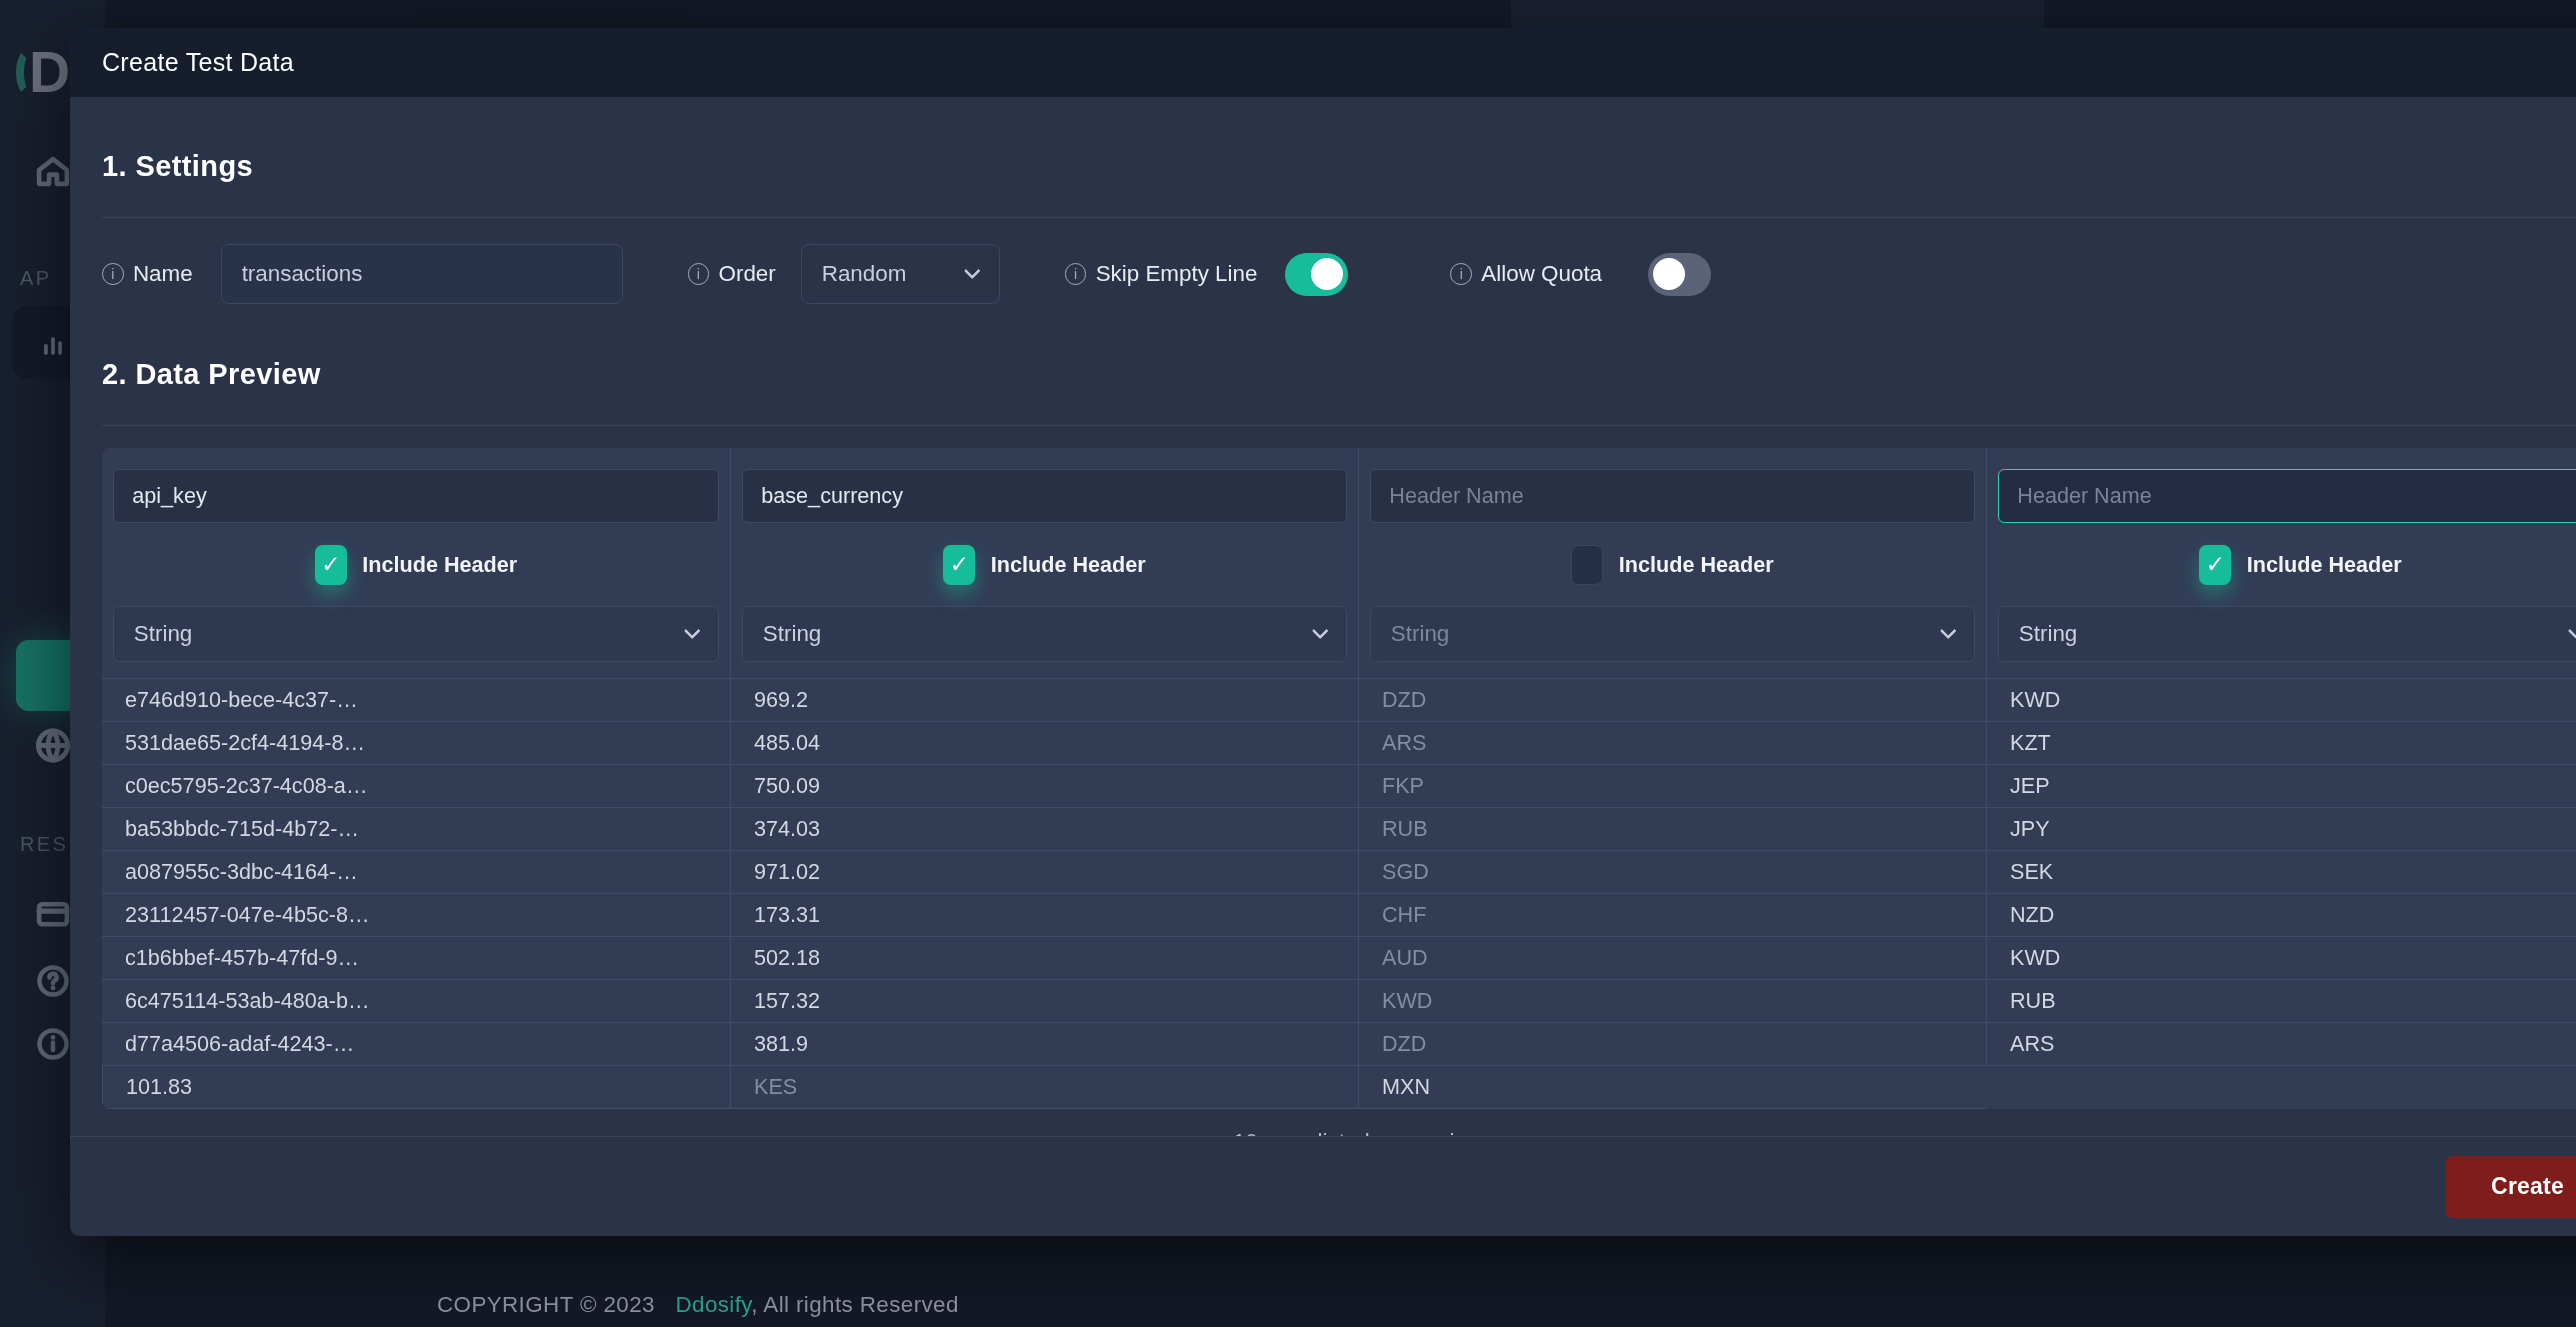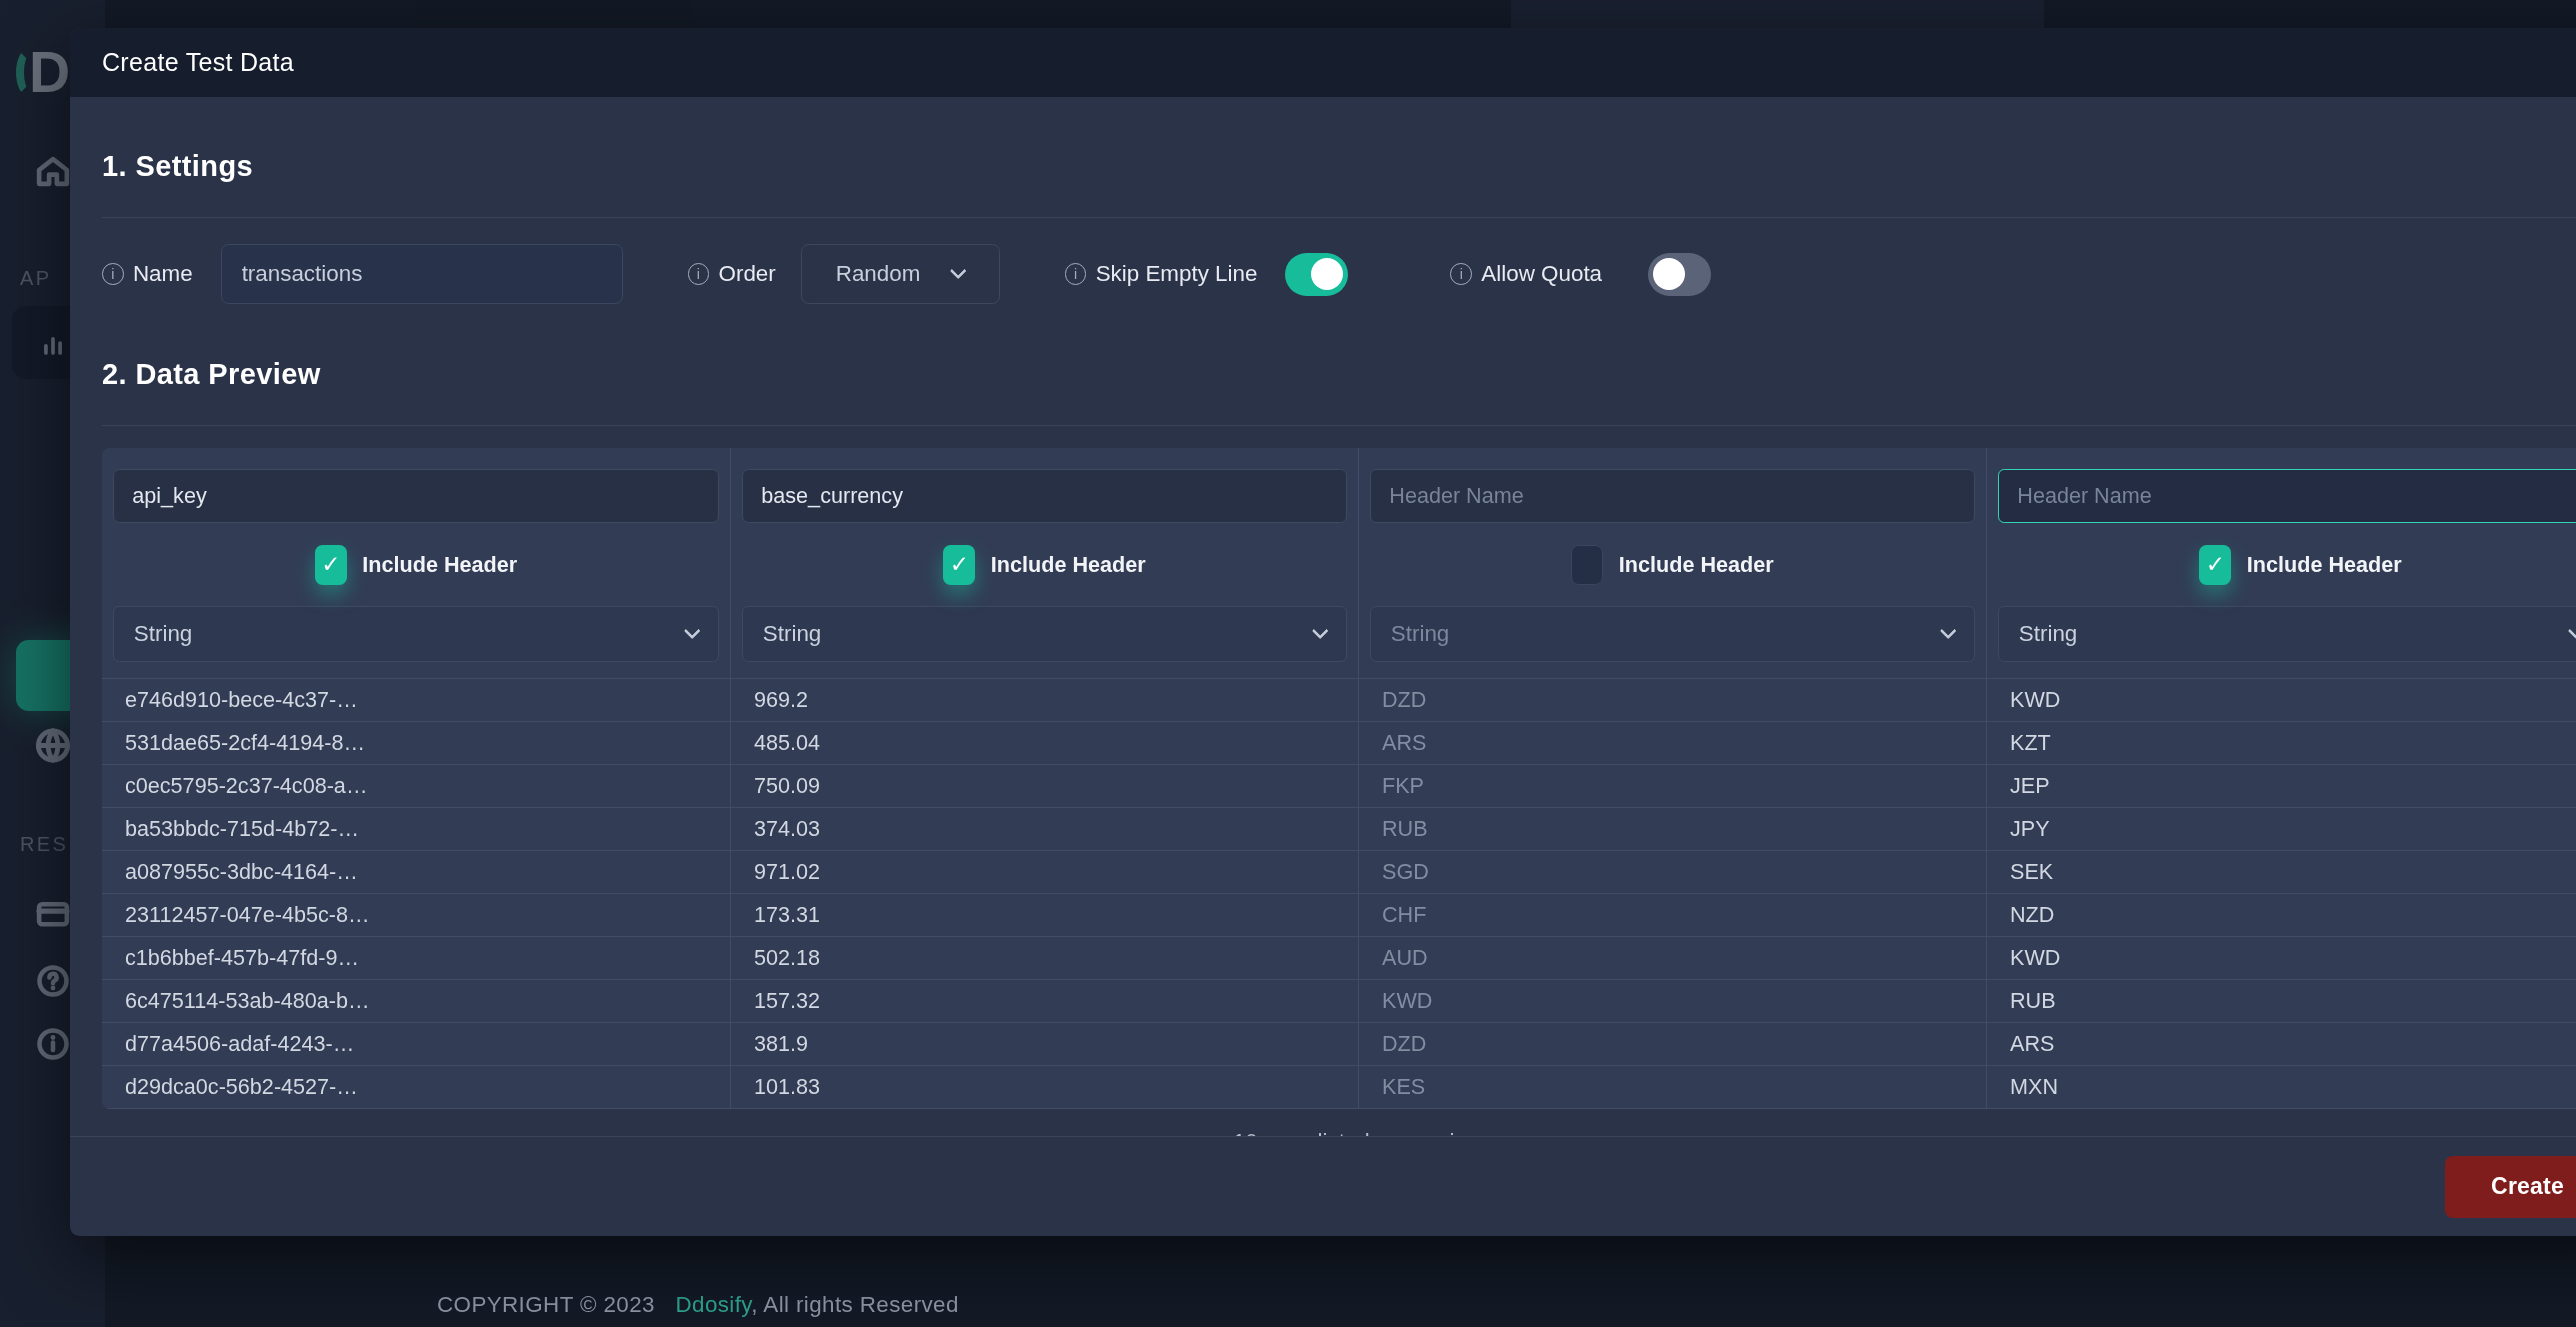--- a/index.html
+++ b/index.html
@@ -34,21 +34,21 @@
 
   .modal-body{height:1039px;overflow:hidden;padding:0 32px;}
   .section-h{margin-top:53px;font-size:29px;color:#FFFFFF;font-weight:600;letter-spacing:0.4px;}
   .divider{margin-top:34px;border-top:1.5px solid #39435A;}
 
   .settings-row{margin-top:25px;height:62px;display:flex;align-items:center;}
   .info-icon{width:21.6px;height:21.6px;border:1.5px solid #A7AEBD;border-radius:50%;color:#A7AEBD;font-size:14px;display:inline-flex;align-items:center;justify-content:center;flex:none;}
   .fld-label{font-size:22.4px;color:#E8EBF1;margin-left:9.3px;white-space:nowrap;}
   .name-input{margin-left:28px;width:402px;height:60px;background:#28324A;border:1.5px solid #3C4760;border-radius:7.7px;color:#C8CFDC;font-size:22.4px;padding:0 20px;outline:none;}
   .ml-order{margin-left:65px;}
-  .select-inline{margin-left:25px;width:199px;height:60px;border:1.5px solid #3C4760;border-radius:7.7px;display:flex;align-items:center;justify-content:space-between;padding:0 34px;color:#C8CFDC;font-size:22.4px;background:transparent;cursor:pointer;}
+  .select-inline{margin-left:25px;width:199px;height:60px;border:1.5px solid #3C4760;border-radius:7.7px;display:flex;align-items:center;justify-content:space-between;padding:0 20px;color:#C8CFDC;font-size:22.4px;background:transparent;cursor:pointer;}
   .chev{width:12.4px;height:12.4px;border-right:3.1px solid #C3CAD8;border-bottom:3.1px solid #C3CAD8;transform:rotate(45deg);margin-top:-6.2px;border-radius:1.5px;flex:none;}
   .ml-skip{margin-left:65px;}
   .ml-quota{margin-left:102px;}
   .toggle{margin-left:28px;width:63px;height:43px;border-radius:21.6px;position:relative;cursor:pointer;flex:none;}
   .toggle.on{background:#17BC9B;}
   .toggle.off{background:#5A6377;}
   .knob{position:absolute;top:5.4px;width:32px;height:32px;border-radius:50%;background:#FFFFFF;}
   .toggle.on .knob{right:5.4px;}
   .toggle.off .knob{left:5.4px;}
   .toggle-big-ml{margin-left:46px;}
@@ -265,21 +265,20 @@
             <div class="cell vline muted">AUD</div>
             <div class="cell vline">KWD</div>
             <div class="cell">6c475114-53ab-480a-b…</div>
             <div class="cell vline">157.32</div>
             <div class="cell vline muted">KWD</div>
             <div class="cell vline">RUB</div>
             <div class="cell">d77a4506-adaf-4243-…</div>
             <div class="cell vline">381.9</div>
             <div class="cell vline muted">DZD</div>
             <div class="cell vline">ARS</div>
-            <div class="cell">d29dca0c-56b2-4527-…</div>
             <div class="cell vline">101.83</div>
             <div class="cell vline muted">KES</div>
             <div class="cell vline">MXN</div>
           </div>
       </div>
 
       <div class="rows-note">10 rows listed as preview</div>
     </div>
 
     <div class="modal-footer">

